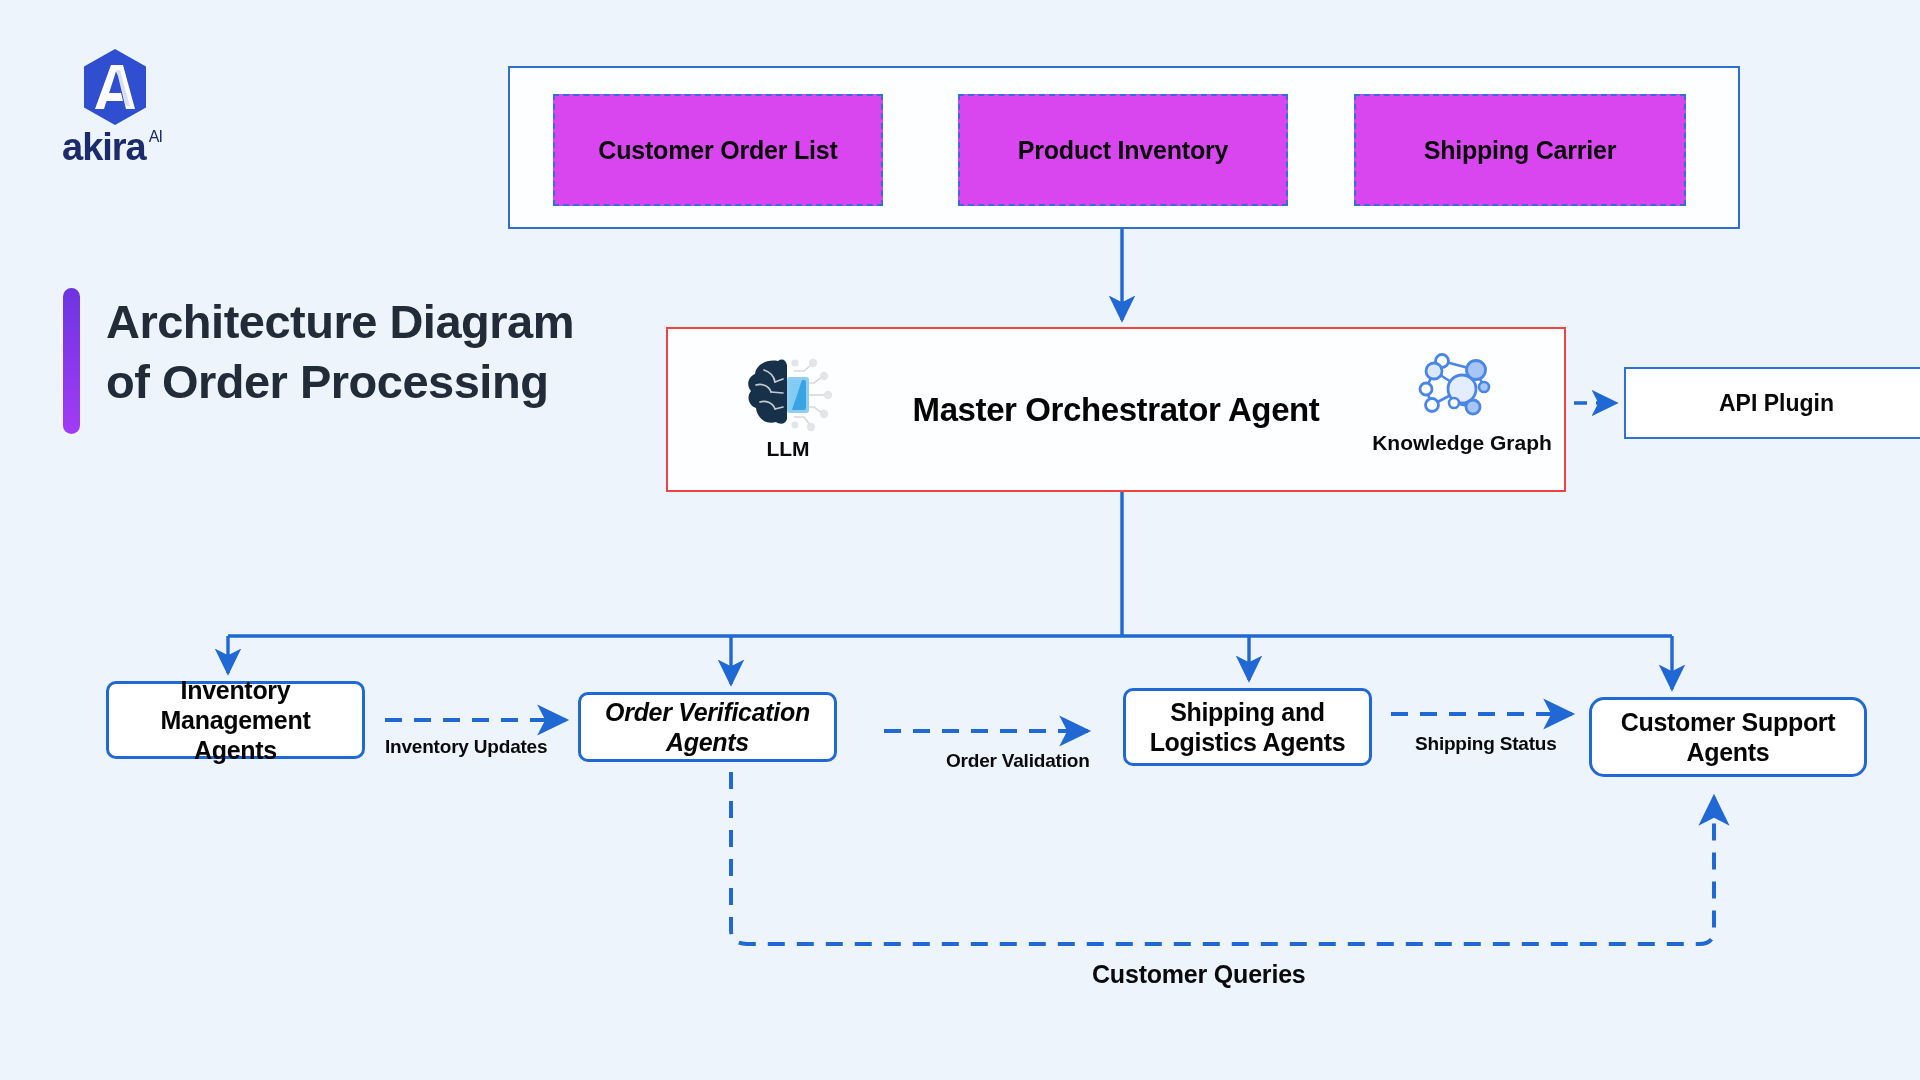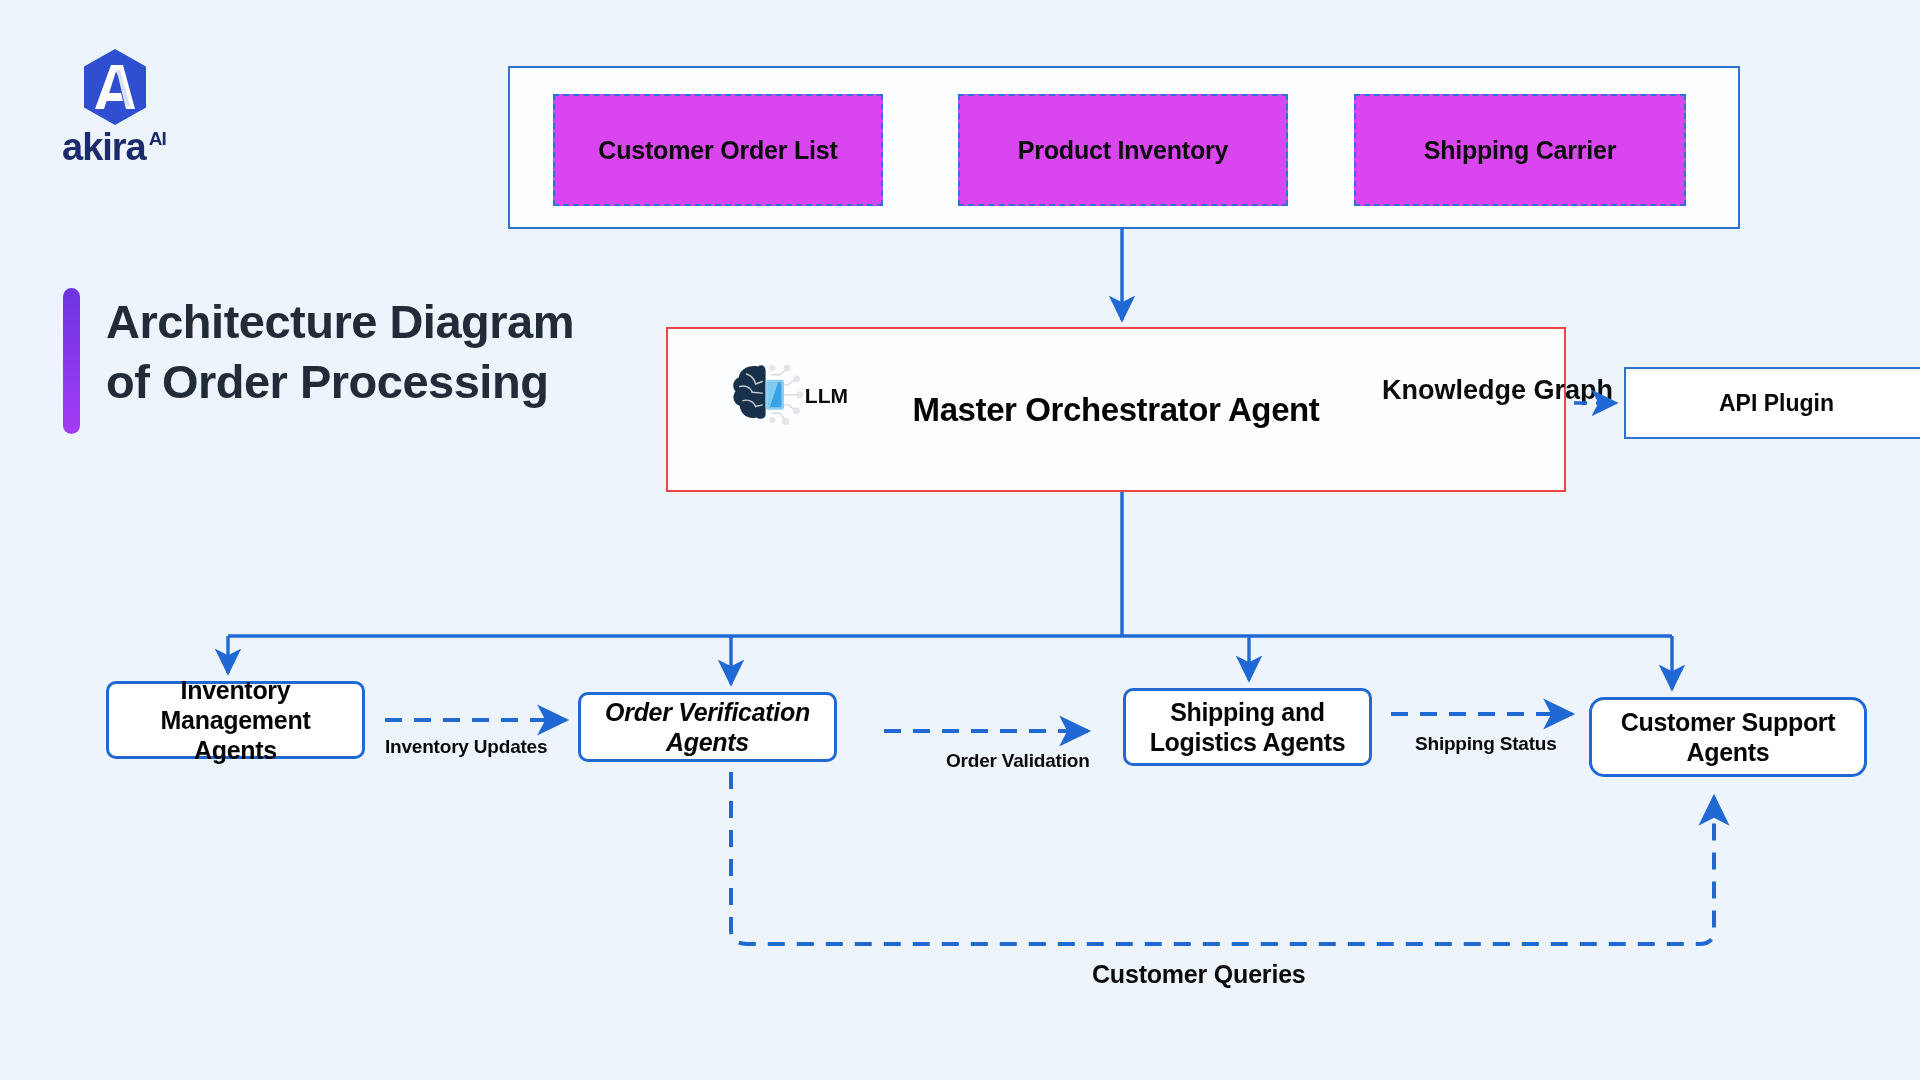--- a/index.html
+++ b/index.html
@@ -12,21 +12,21 @@
   }
   .stage { position:absolute; inset:0; }
 
   
   .logo { position:absolute; left:62px; top:48px; width:180px; }
   .logo-mark { width:70px; height:78px; margin-left:18px; display:block; }
   .logo-word {
     margin-top:2px; font-size:38px; font-weight:700; color:#1b2b6b;
     letter-spacing:-1px; line-height:1; display:flex; align-items:flex-start;
   }
-  .logo-word .sup { font-size:19px; font-weight:700; margin-left:3px; margin-top:1px;text-align:right; }
+  .logo-word .sup { font-size:16px; font-weight:400; margin-left:3px; margin-top:1px;text-align:right; }
 
   
   .title-wrap { position:absolute; left:40px; top:288px; display:flex; gap:26px;padding-left:23px; }
   .title-bar {
     width:17px; height:146px; border-radius:9px;
     background:linear-gradient(180deg,#6d35e0 0%,#a33bf5 100%);
     flex:none;
   }
   .title-text {
     font-size:47px; font-weight:700; color:#222b38; line-height:1.28;
@@ -50,27 +50,27 @@
 
   .orch {
     position:absolute; left:666px; top:327px; width:900px; height:165px;
     border:2px solid #ef4444; background:#fdfeff;
   }
   .orch-title {
     position:absolute; left:0; right:0; top:50%; transform:translateY(-50%);
     text-align:center; font-size:33px; font-weight:700; color:#050505;
     letter-spacing:-0.4px;
   }
-  .orch-icon { position:absolute; display:flex; flex-direction:row; align-items:center; }
+  .orch-icon { position:absolute; display:flex; flex-direction:column; align-items:center; }
   .orch-icon.llm { left:60px; top:26px; width:120px; }
   .orch-icon.kg  { right:22px; top:20px; width:160px; }
   .orch-icon .cap {
     margin-top:4px; font-size:21px; font-weight:700; color:#0b0b0b; white-space:nowrap;
   }
-  .orch-icon.kg .cap { font-size:27px; }
+  .orch-icon.kg .cap { font-size:21px; }
 
   .api-box {
     position:absolute; left:1624px; top:367px; width:305px; height:72px;
     border:2px solid #2f72d6; background:#ffffff;
     display:flex; align-items:center; justify-content:center;
     font-size:23px; font-weight:700; color:#080808;
   }
 
   
   .agent {

